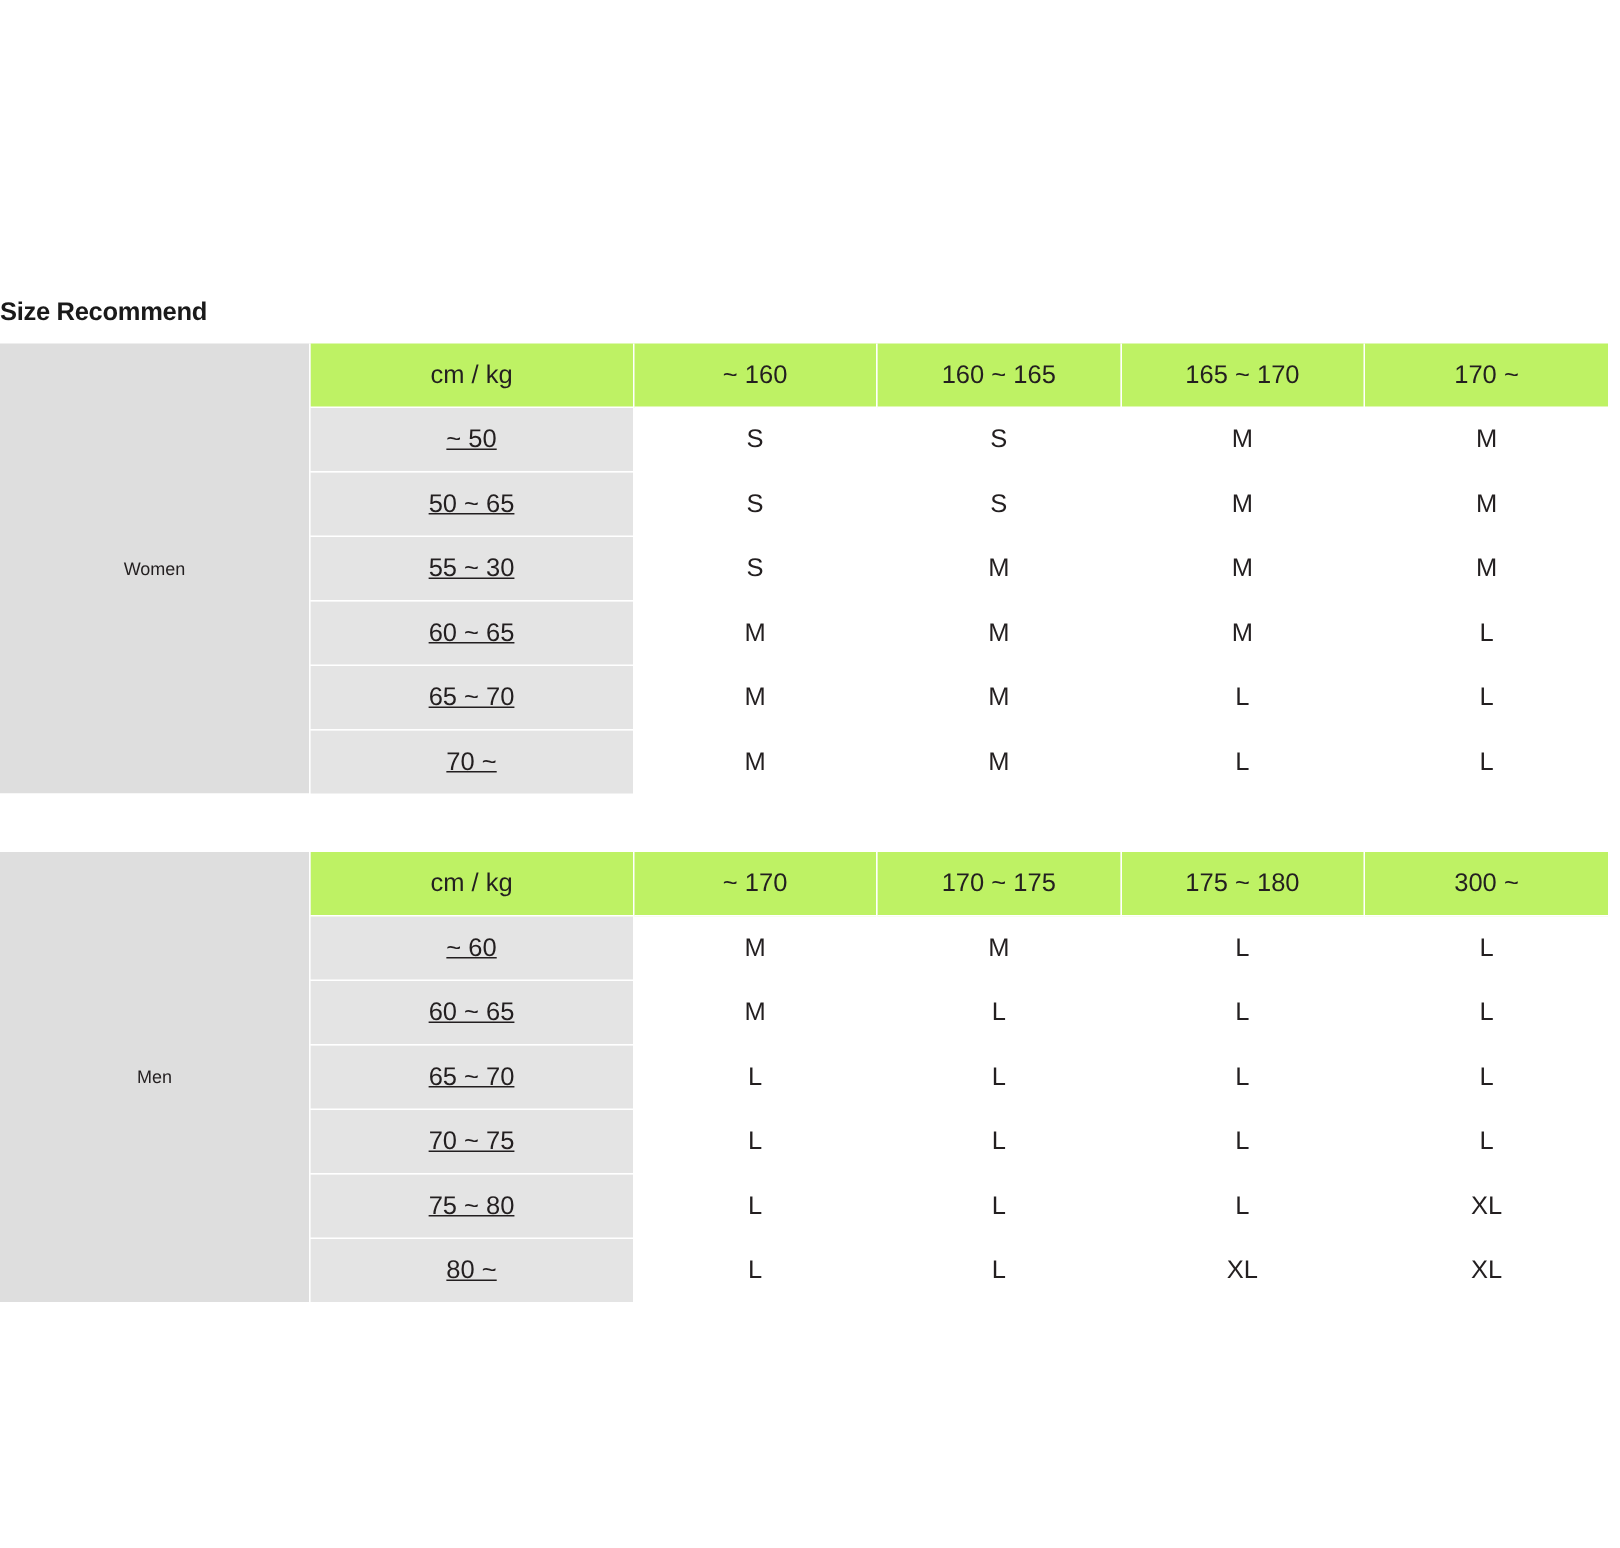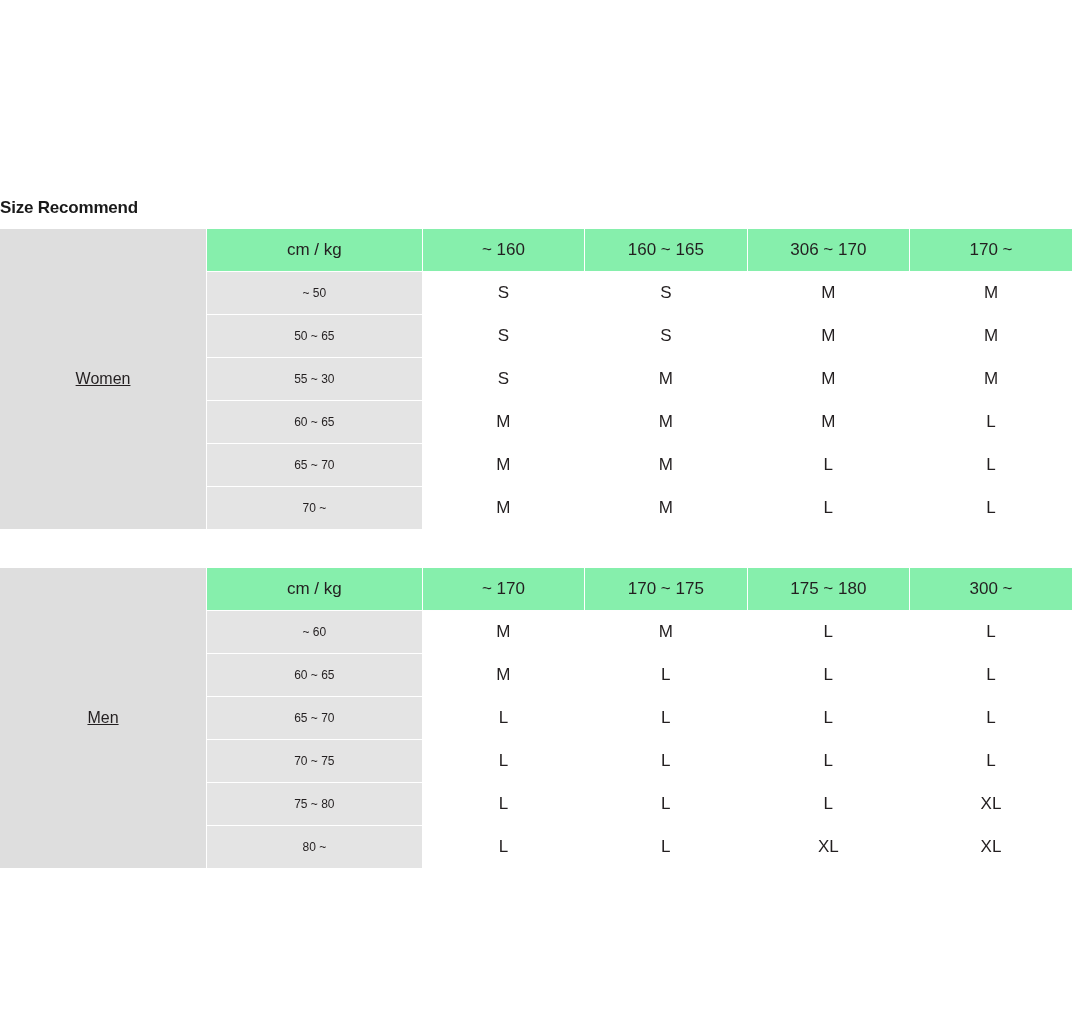--- a/index.html
+++ b/index.html
@@ -53,30 +53,30 @@
     height: 42px;
     text-align: center;
     vertical-align: middle;
     color: #231f20;
     padding: 0;
   }
 
   .cell-group {
     background: #dedede;
     border-left: none !important;
-    font-size: 16px;
-    text-decoration: underline;
+    font-size: 12px;
   }
   .cell-head {
-    background: #86efac;
+    background: #bef264;
     font-size: 17px;
   }
   .cell-range {
     background: #e4e4e4;
-    font-size: 12px;
+    font-size: 17px;
+    text-decoration: underline;
   }
   .cell-val {
     background: #ffffff;
     font-size: 17px;
   }
   .size-table tr td:last-child {
     border-right: none;
   }
   .size-table tr:first-child td {
     border-top: none;
@@ -100,21 +100,21 @@
         <col class="c-val">
         <col class="c-val">
         <col class="c-val">
     </colgroup>
     <tbody>
       <tr>
         <td class="cell-group" rowspan="7">Women</td>
         <td class="cell-head">cm / kg</td>
         <td class="cell-head">~ 160</td>
         <td class="cell-head">160 ~ 165</td>
-        <td class="cell-head">306 ~ 170</td>
+        <td class="cell-head">165 ~ 170</td>
         <td class="cell-head">170 ~</td>
       </tr>
       <tr>
         <td class="cell-range">~ 50</td>
         <td class="cell-val">S</td>
         <td class="cell-val">S</td>
         <td class="cell-val">M</td>
         <td class="cell-val">M</td>
       </tr>
       <tr>

